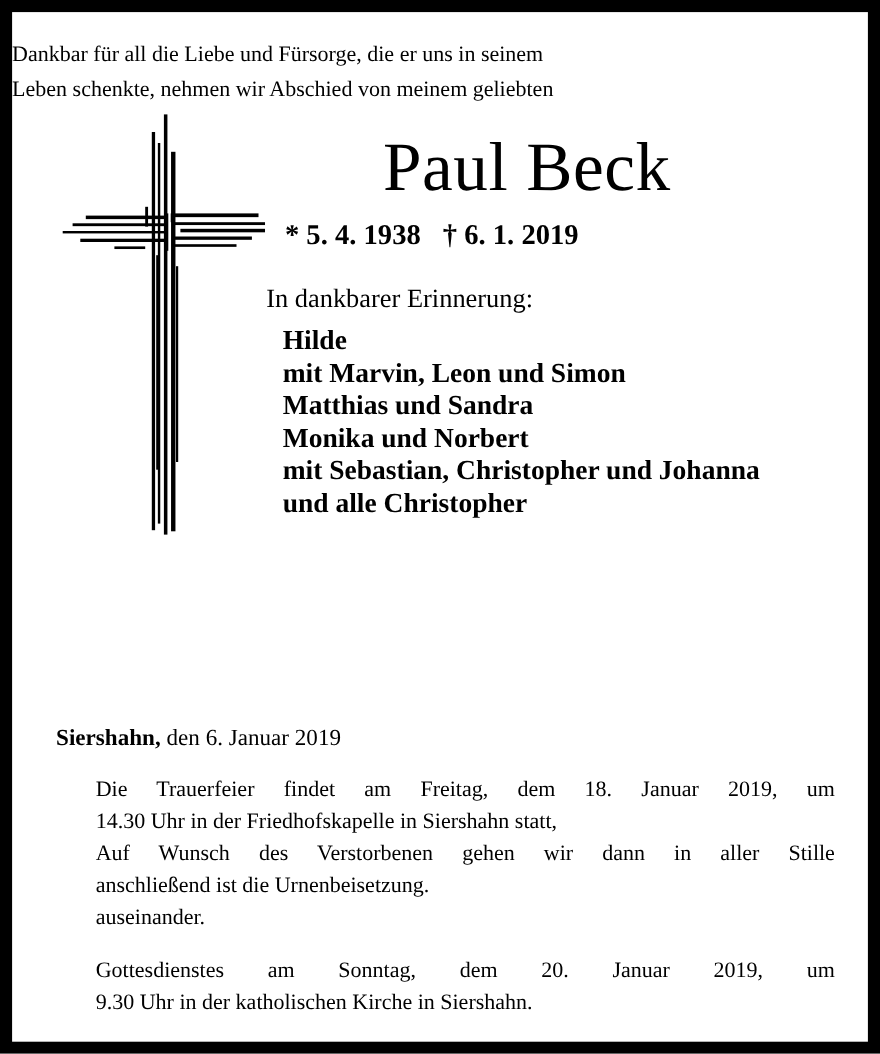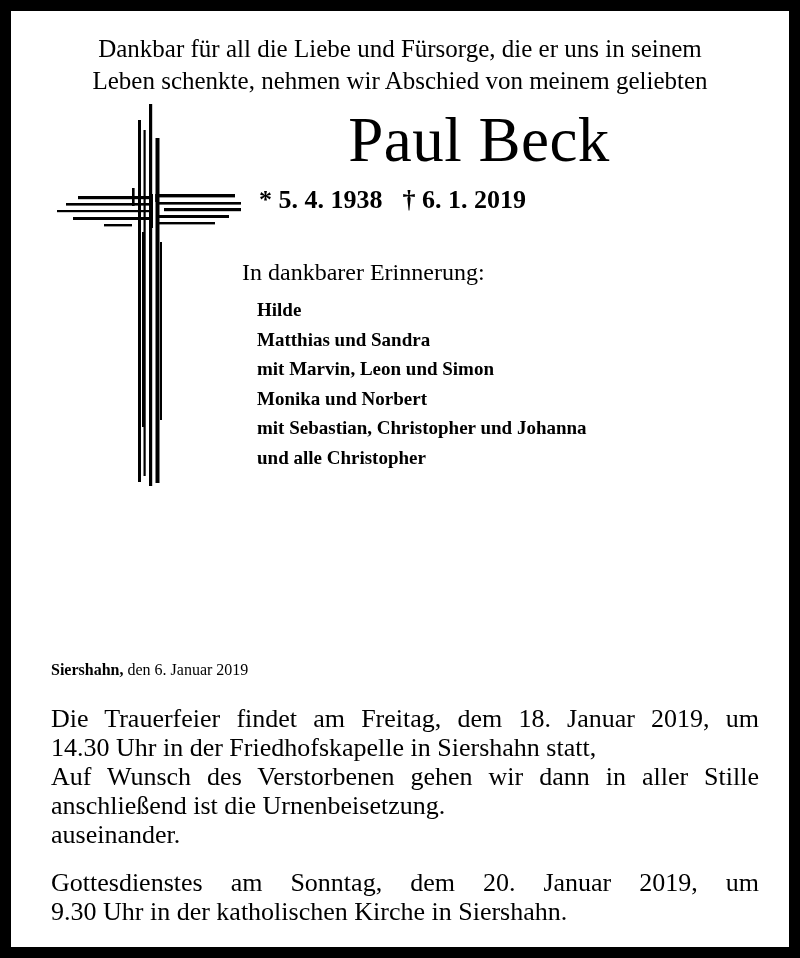--- a/index.html
+++ b/index.html
@@ -35,22 +35,21 @@
     text-align: center;
     font-size: 23.5px;
     line-height: 30px;
     padding-top: 25px;
     letter-spacing: 0.1px;
   }
   .verse .vline { display: block; white-space: nowrap; }
 
   
   .dedication {
-    text-align: center;
-    font-size: 25px;
+    font-size: 20px;
     line-height: 32px;
     padding-top: 22px;
   }
   .dedication .dline { display: block; white-space: nowrap; }
 
   
   .center-area {
     position: relative;
     height: 410px;
   }
@@ -68,21 +67,21 @@
     position: absolute;
     left: 238px;
     top: 8px;
     right: 10px;
   }
   .deceased-name {
     font-size: 63px;
     line-height: 70px;
     font-weight: normal;
     text-align: center;
-    margin: 0;
+    margin: 12px;
     padding-right: 70px;
     letter-spacing: 0.5px;
   }
   .dates {
     font-size: 26px;
     font-weight: bold;
     margin-top: 10px;
     padding-left: 10px;
     white-space: nowrap;
   }
@@ -92,45 +91,46 @@
     position: absolute;
     left: 231px;
     top: 160px;
     font-size: 24px;
     line-height: 30px;
   }
   .family {
     position: absolute;
     left: 246px;
     top: 198px;
-    font-size: 19px;
+    font-size: 25px;
     line-height: 29.5px;
     font-weight: bold;
   }
   .family .fline { display: block; white-space: nowrap; }
 
   
   .footer {
     position: absolute;
     left: 40px;
     right: 30px;
     top: 644px;
   }
   .place-line {
-    font-size: 16px;
+    font-size: 21px;
     line-height: 30px;
   }
   .place-line .place { font-weight: bold; }
 
   .para {
-    font-size: 26px;
+    font-size: 20px;
     line-height: 29px;
     text-align: justify;
     text-justify: inter-word;
     margin-top: 19px;
+    margin-left: 36px;
   }
   .para .pline { display: block; }
   .para .pline.just {
     text-align: justify;
     text-align-last: justify;
   }
   .para .pline.last { text-align: center; text-align-last: left; }
 </style>
 </head>
 <body>
@@ -180,22 +180,22 @@
         <div class="deceased-name">Paul Beck</div>
         <div class="dates">
           <span class="birth"><span>*</span> <span>5. 4. 1938</span></span><span class="death"><span>†</span> <span>6. 1. 2019</span></span>
         </div>
       </div>
 
       <div class="memory-label">In dankbarer Erinnerung:</div>
 
       <div class="family">
         <span class="fline">Hilde</span>
+        <span class="fline">mit Marvin, Leon und Simon</span>
         <span class="fline">Matthias und Sandra</span>
-        <span class="fline">mit Marvin, Leon und Simon</span>
         <span class="fline">Monika und Norbert</span>
         <span class="fline">mit Sebastian, Christopher und Johanna</span>
         <span class="fline">und alle Christopher</span>
       </div>
     </div>
 
     <div class="footer">
       <div class="place-line">
         <span class="place">Siershahn,</span><span> den 6. Januar 2019</span>
       </div>

